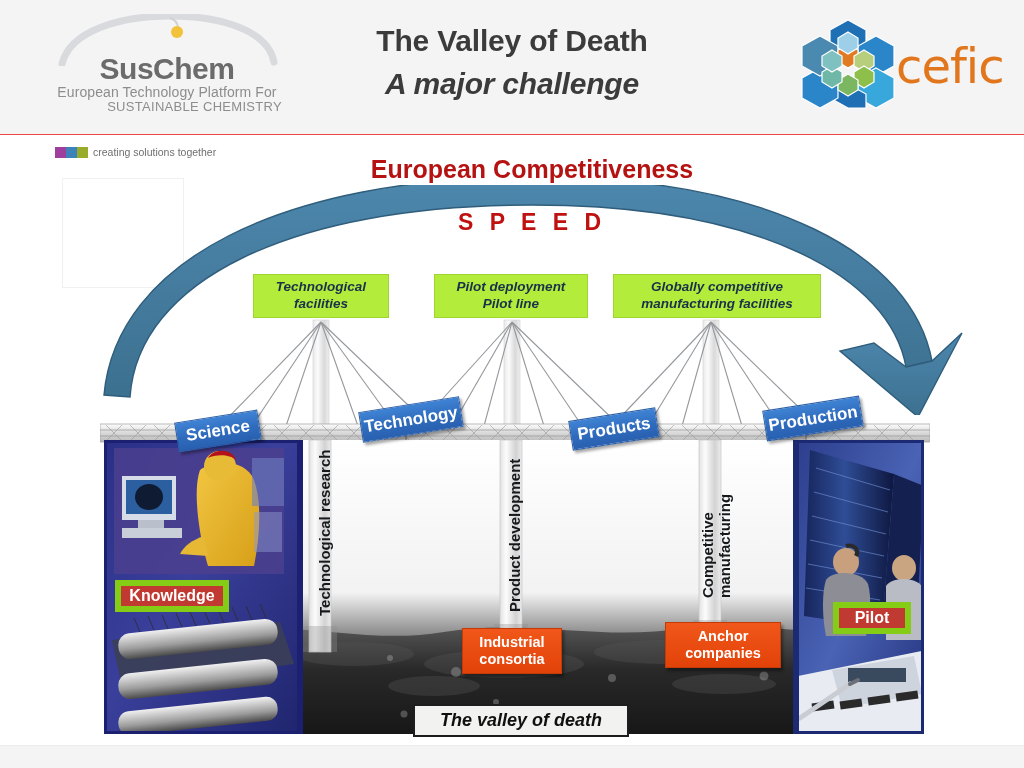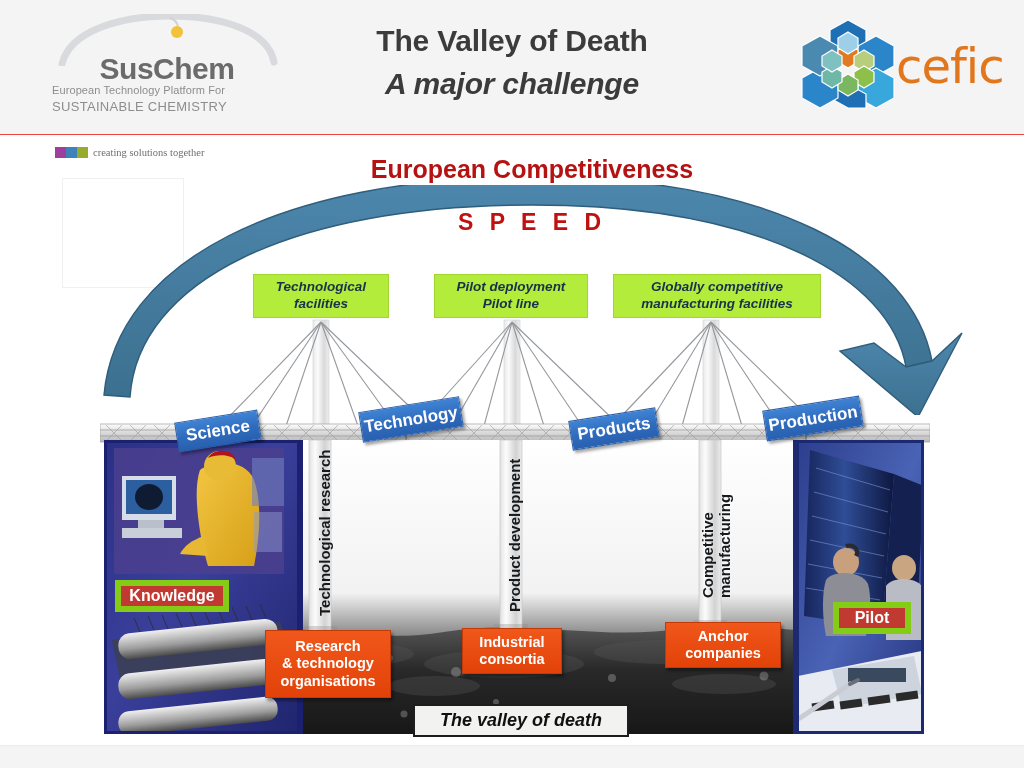--- a/index.html
+++ b/index.html
@@ -25,39 +25,39 @@
   .header-title .l2{display:block;font-style:italic;}
 
   
   .suschem{position:absolute;left:52px;top:14px;width:230px;height:104px;}
   .suschem .arcwrap{position:absolute;left:0;top:0;width:230px;height:52px;}
   .suschem .name{
     position:absolute;left:0;top:38px;width:230px;text-align:center;
     font-size:30px;font-weight:bold;color:#6b6b6b;letter-spacing:-0.5px;
   }
   .suschem .sub1{
-    position:absolute;left:0;top:70px;width:230px;
-    font-size:11px;color:#8d8d8d;letter-spacing:0.1px;
+    position:absolute;left:0;top:70px;width:230px;text-align:center;
+    font-size:14px;color:#8d8d8d;letter-spacing:0.1px;
   }
   .suschem .sub2{
-    position:absolute;left:0;top:85px;width:230px;text-align:left;
+    position:absolute;left:0;top:85px;width:230px;text-align:right;
     font-size:13px;color:#8d8d8d;letter-spacing:0.3px;
   }
 
   
   .cefic{position:absolute;left:800px;top:16px;width:210px;height:96px;}
   .cefic .mark{position:absolute;left:0;top:2px;width:96px;height:92px;}
   .cefic .word{
     position:absolute;left:96px;top:22px;
     font-size:48px;color:#e1761c;letter-spacing:-1px;
     font-family:"DejaVu Sans", sans-serif;font-weight:400;
   }
 
   
-  .cst{position:absolute;left:55px;top:145px;height:14px;display:flex;align-items:center;font-family:Liberation Serif, serif;}
+  .cst{position:absolute;left:55px;top:145px;height:14px;display:flex;align-items:center;}
   .cst .sq{width:11px;height:11px;display:inline-block;}
   .cst .txt{font-size:10.5px;color:#6f6f6f;margin-left:5px;}
 
   
   .ghostbox{position:absolute;left:62px;top:178px;width:120px;height:108px;border:1px solid #f0f0f0;}
 
   
   .eu-comp{
     position:absolute;left:232px;top:155px;width:600px;text-align:center;
     color:#b51212;font-size:25px;font-weight:bold;
@@ -487,27 +487,20 @@
   <div class="sign" style="left:360px;top:404px;width:102px;height:31px;transform:rotate(-9deg);">
     <span>Technology</span>
   </div>
   <div class="sign" style="left:570px;top:414px;width:88px;height:30px;transform:rotate(-9deg);">
     <span>Products</span>
   </div>
   <div class="sign" style="left:764px;top:403px;width:98px;height:31px;transform:rotate(-9deg);">
     <span>Production</span>
   </div>
 
-  <div class="obox" id="obox0">
-    <div>
-      <div>Research</div>
-      <div>&amp; technology</div>
-      <div>organisations</div>
-    </div>
-  </div>
   <div class="obox" id="obox1">
     <div>
       <div>Industrial</div>
       <div>consortia</div>
     </div>
   </div>
   <div class="obox" id="obox2">
     <div>
       <div>Anchor</div>
       <div>companies</div>

